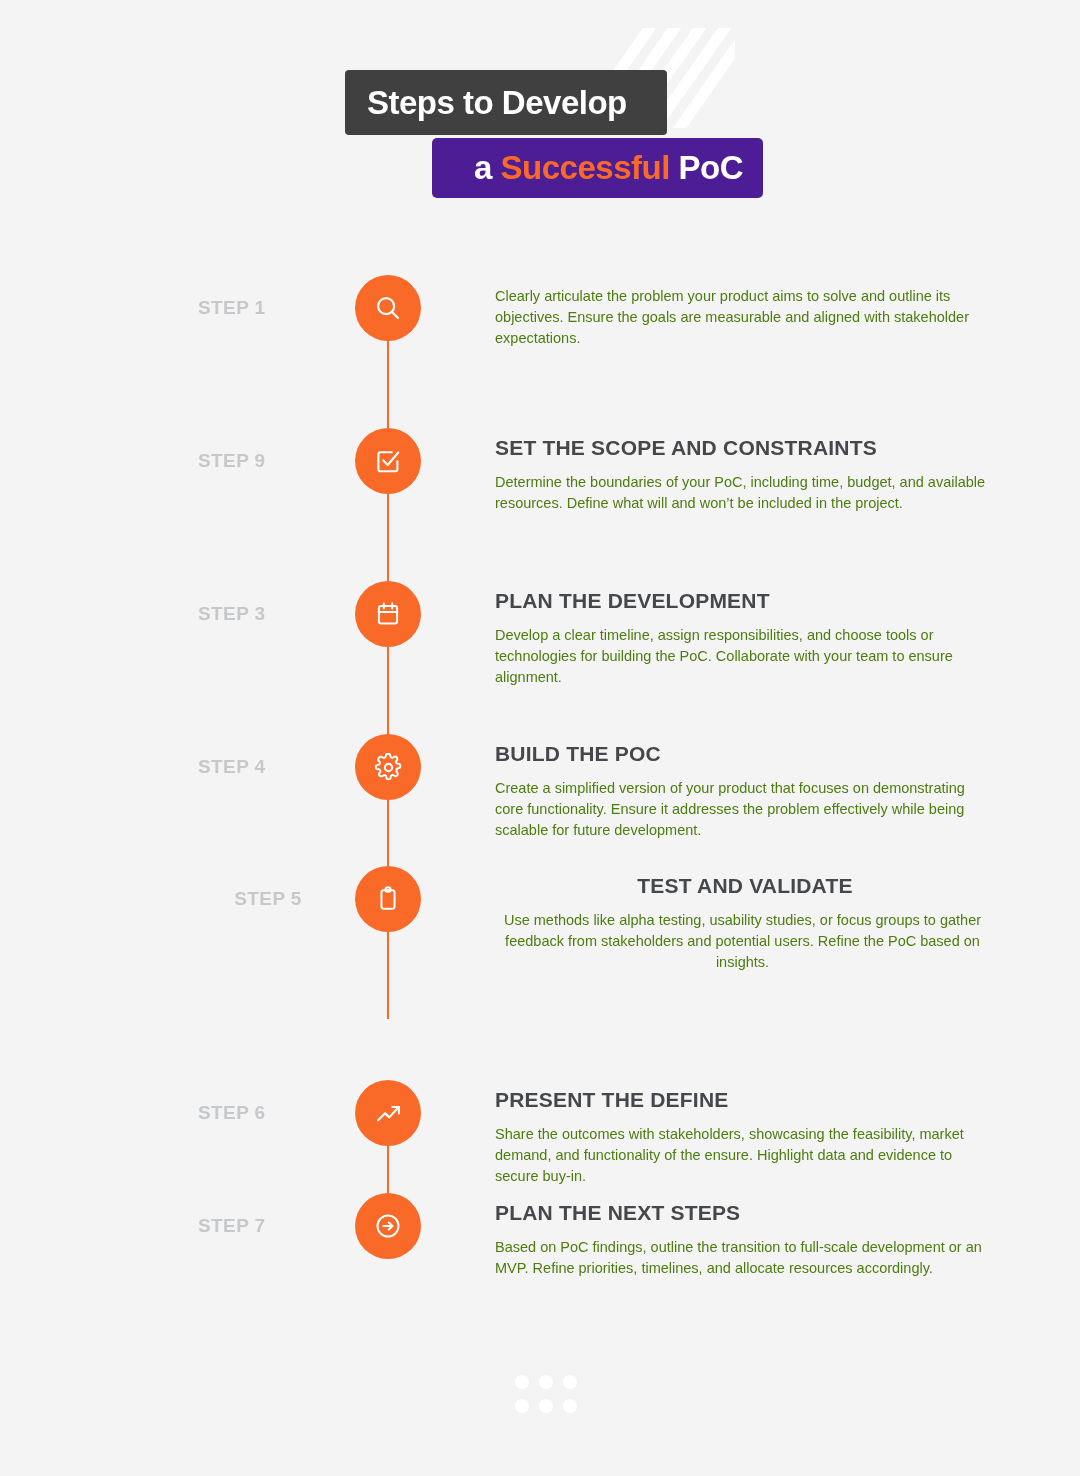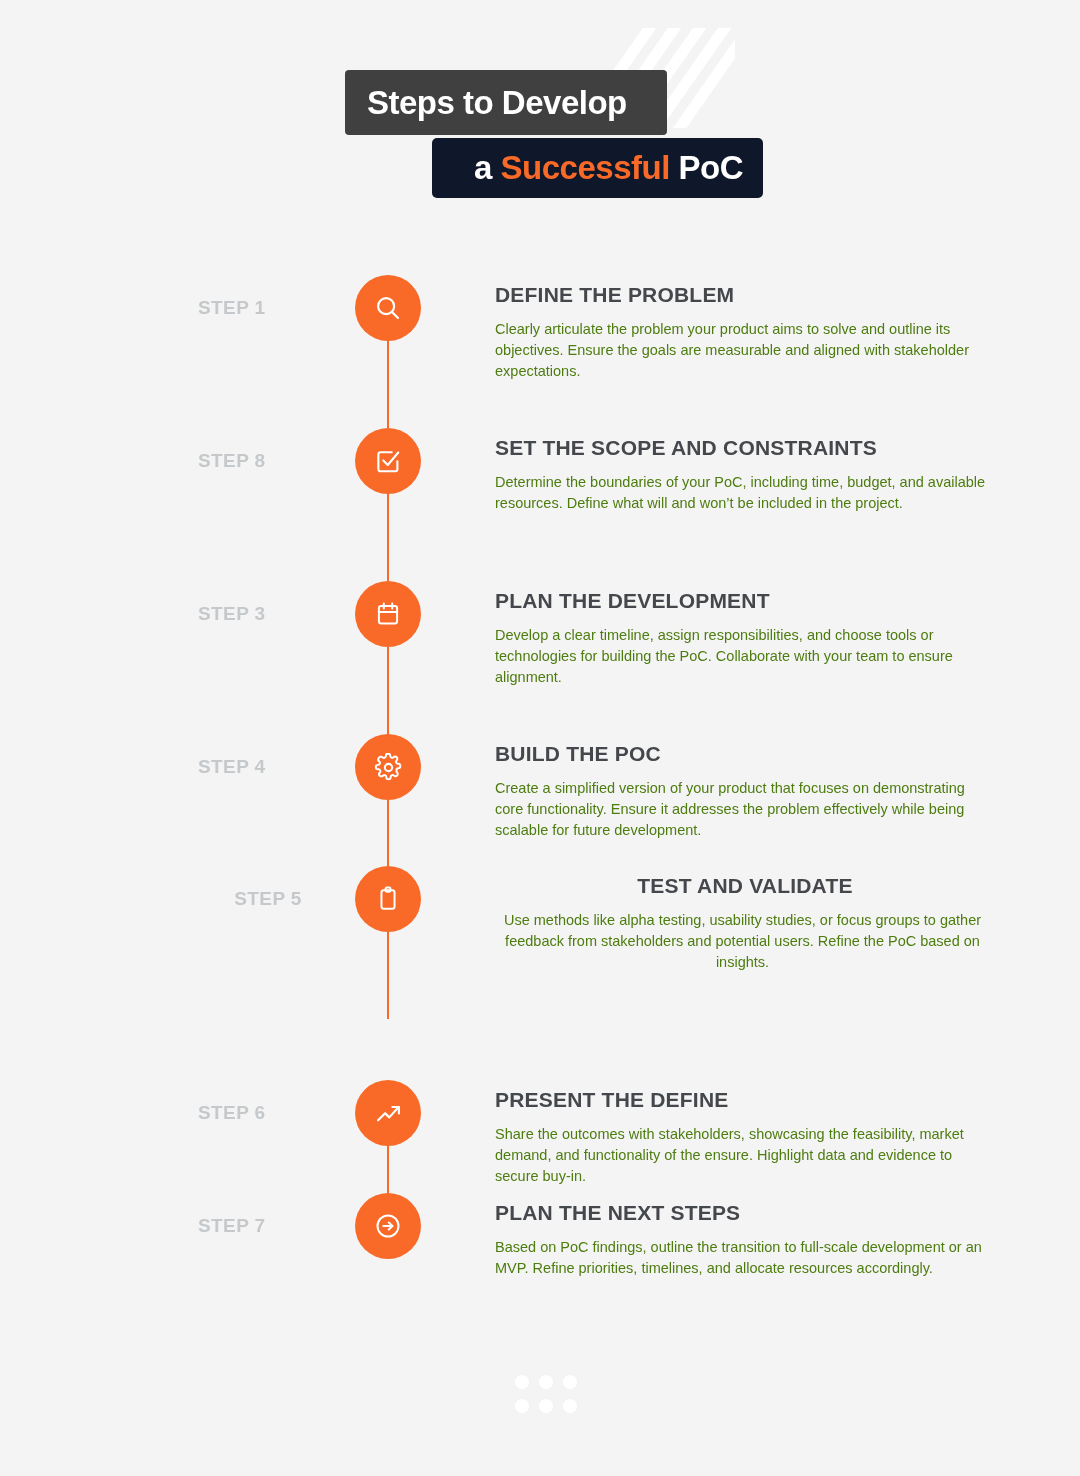--- a/index.html
+++ b/index.html
@@ -19,21 +19,21 @@
     background:#FFFFFF; border-radius:6px;
     transform:rotate(35deg); transform-origin:center;
   }
   .title-bar-orange {
     position:absolute; left:345px; top:70px; width:322px; height:65px;
     background:#404040; border-radius:4px;
     display:flex; align-items:center; padding-left:22px;
   }
   .title-bar-dark {
     position:absolute; left:432px; top:138px; width:331px; height:60px;
-    background:#0f172a; border-radius:5px;
+    background:#4c1d95; border-radius:5px;
     display:flex; align-items:center; justify-content:flex-end; padding-right:20px;
   }
   .title-line1 {
     color:#FFFFFF; font-size:33px; font-weight:bold; letter-spacing:-0.5px;
   }
   .title-line2 {
     color:#FFFFFF; font-size:33px; font-weight:bold; letter-spacing:-0.5px;
     white-space:nowrap;
   }
   .title-accent { color:#F96A28; }
@@ -109,27 +109,26 @@
       <div class="connector"></div>
       <div class="badge">
         <span>
           <svg width="30" height="30" viewBox="0 0 24 24" fill="none" stroke="#FFFFFF" stroke-width="1.7" stroke-linecap="round">
             <circle cx="10.5" cy="10.5" r="6.4"></circle>
               <line x1="15.3" y1="15.3" x2="20" y2="20"></line>
           </svg>
         </span>
       </div>
       <div class="step-body">
-        <div class="step-title">DEFINE THE PROBLEM</div>
         <div class="step-desc">Clearly articulate the problem your product aims to solve and outline its objectives. Ensure the goals are measurable and aligned with stakeholder expectations.</div>
       </div>
     </div>
 
     <div class="step-row" style="top:428px;">
-      <div class="step-label">STEP 8</div>
+      <div class="step-label">STEP 9</div>
       <div class="connector"></div>
       <div class="badge">
         <span>
           <svg width="30" height="30" viewBox="0 0 24 24" fill="none" stroke="#FFFFFF" stroke-width="1.7" stroke-linecap="round" stroke-linejoin="round">
             <path d="M19.5 12.3V18.6A1.6 1.6 0 0 1 17.9 20.2H5.9A1.6 1.6 0 0 1 4.3 18.6V6.6A1.6 1.6 0 0 1 5.9 5H15"></path>
             <polyline points="8.2,11.6 11.8,15.2 20.2,5.2"></polyline>
           </svg>
         </span>
       </div>
       <div class="step-body">

